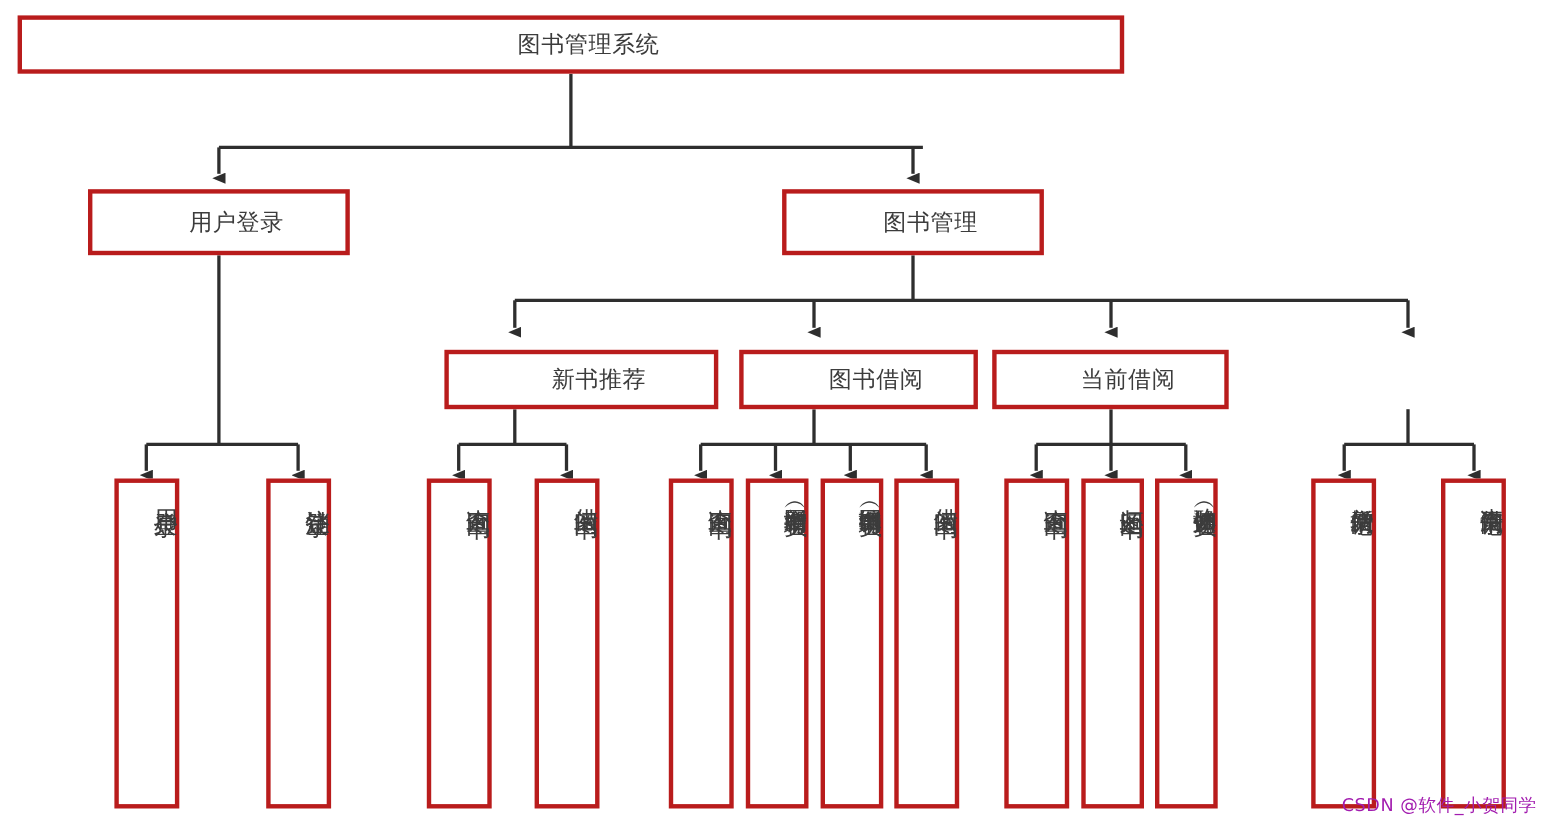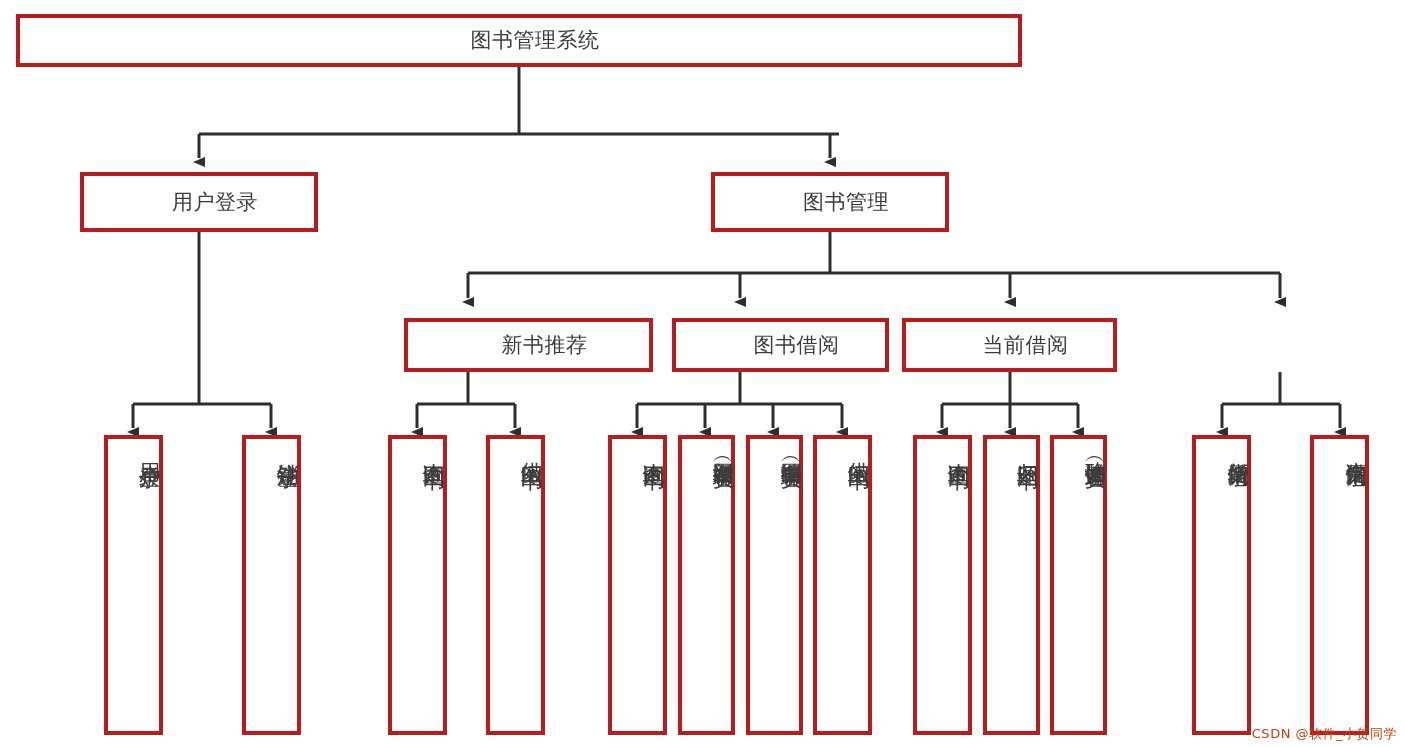--- a/index.html
+++ b/index.html
@@ -60,22 +60,22 @@
     white-space: nowrap;
   }
   .node.vertical.tall .node-label {
     font-size: 21px;
     letter-spacing: 1px;
   }
   .watermark {
     position: absolute;
     right: 8px;
     bottom: 4px;
-    font-size: 13px;
-    color: #c2410c;
+    font-size: 16px;
+    color: #a21caf;
     letter-spacing: 0.5px;
     white-space: nowrap;
     pointer-events: none;
   }
 </style>
 </head>
 <body>
 
 <div id="canvas">
 

